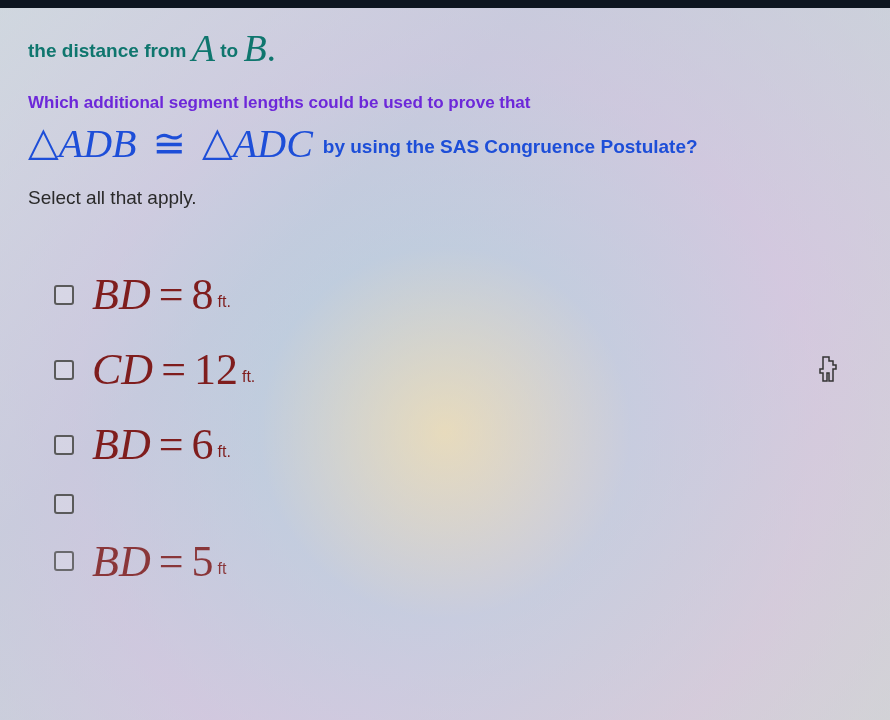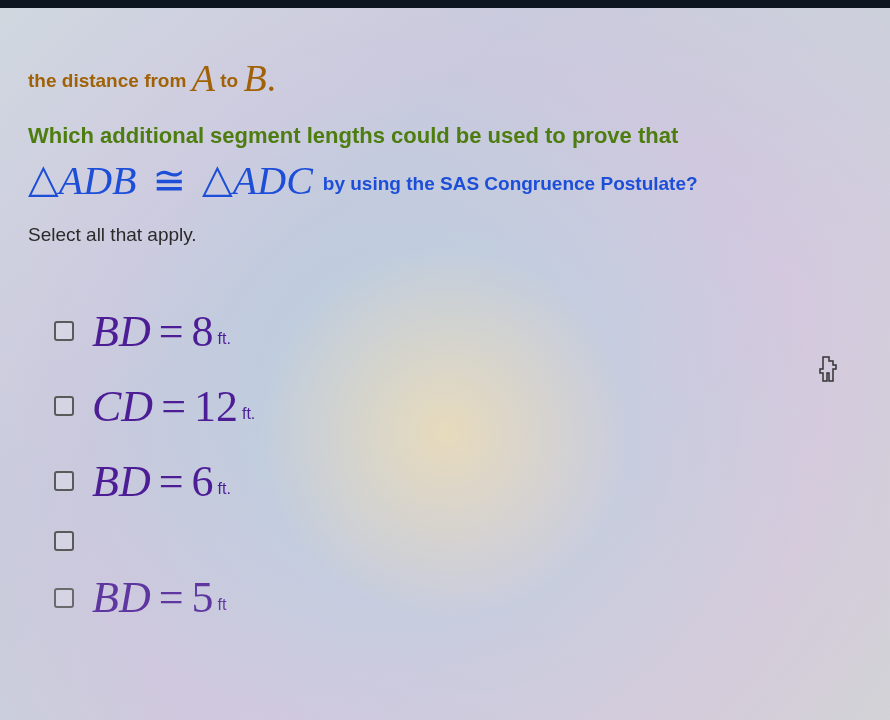--- a/index.html
+++ b/index.html
@@ -22,41 +22,40 @@
       height: 8px;
       background: #0d1520;
       width: 100%;
     }
     .content {
       padding: 18px 28px 0 28px;
     }
     .line1 {
       font-size: 19px;
       font-weight: bold;
-      color: #a16207;
+      color: #0f766e;
       margin-bottom: 22px;
-      margin-top: 30px;
     }
     .line1 .big {
       font-family: "Times New Roman", serif;
       font-style: italic;
       font-size: 38px;
       font-weight: normal;
       vertical-align: -4px;
     }
     .line1 .bigdot {
       font-family: "Times New Roman", serif;
       font-size: 38px;
       font-weight: normal;
       vertical-align: -4px;
     }
     .line2 {
-      font-size: 22px;
+      font-size: 17px;
       font-weight: bold;
-      color: #4d7c0f;
+      color: #6d28d9;
       line-height: 1.3;
     }
     .math-line {
       margin-top: 4px;
       font-family: "Times New Roman", serif;
       font-size: 40px;
       font-style: italic;
       color: #1d4ed8;
     }
     .math-line .tri {
@@ -94,21 +93,21 @@
       border: 2px solid #5a5a5a;
       border-radius: 3px;
       background: rgba(255,255,255,0.2);
       margin-right: 18px;
       flex-shrink: 0;
     }
     .eq {
       font-family: "Times New Roman", serif;
       font-size: 44px;
       font-style: italic;
-      color: #4c1d95;
+      color: #7f1d1d;
     }
     .eq .op {
       font-style: normal;
       padding: 0 8px;
     }
     .eq .num {
       font-style: normal;
     }
     .unit {
       font-family: Arial, Helvetica, sans-serif;

